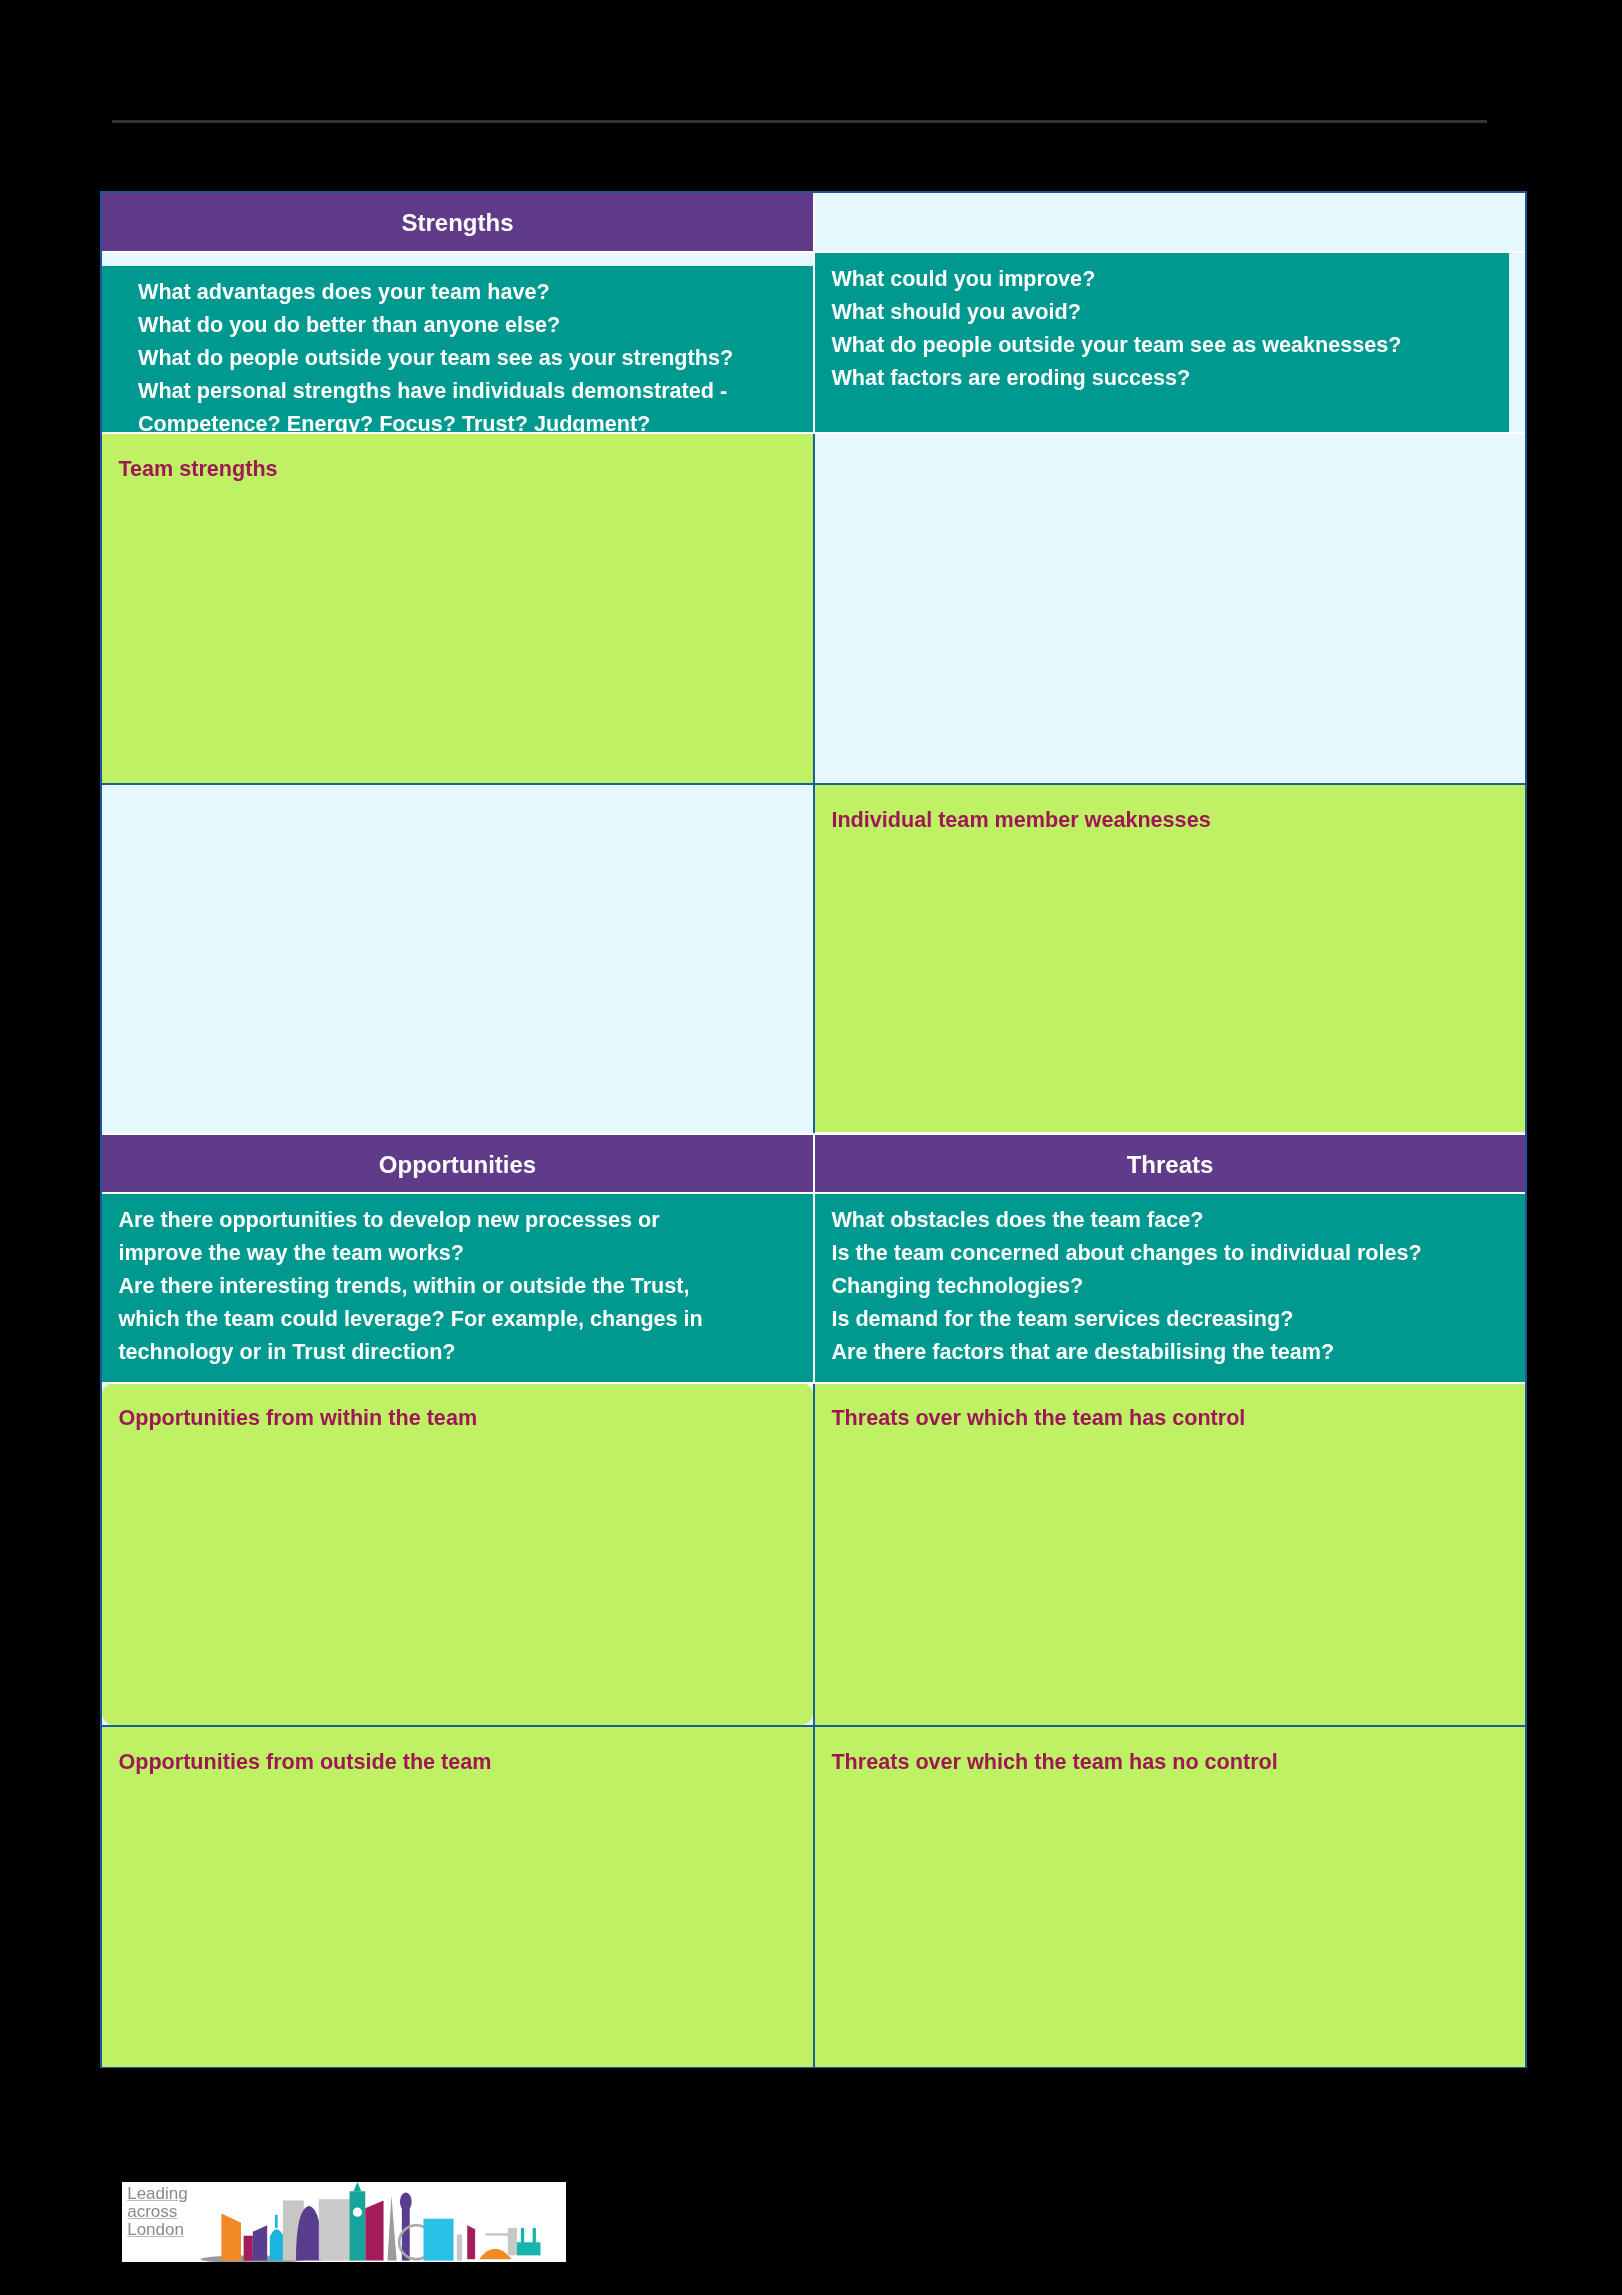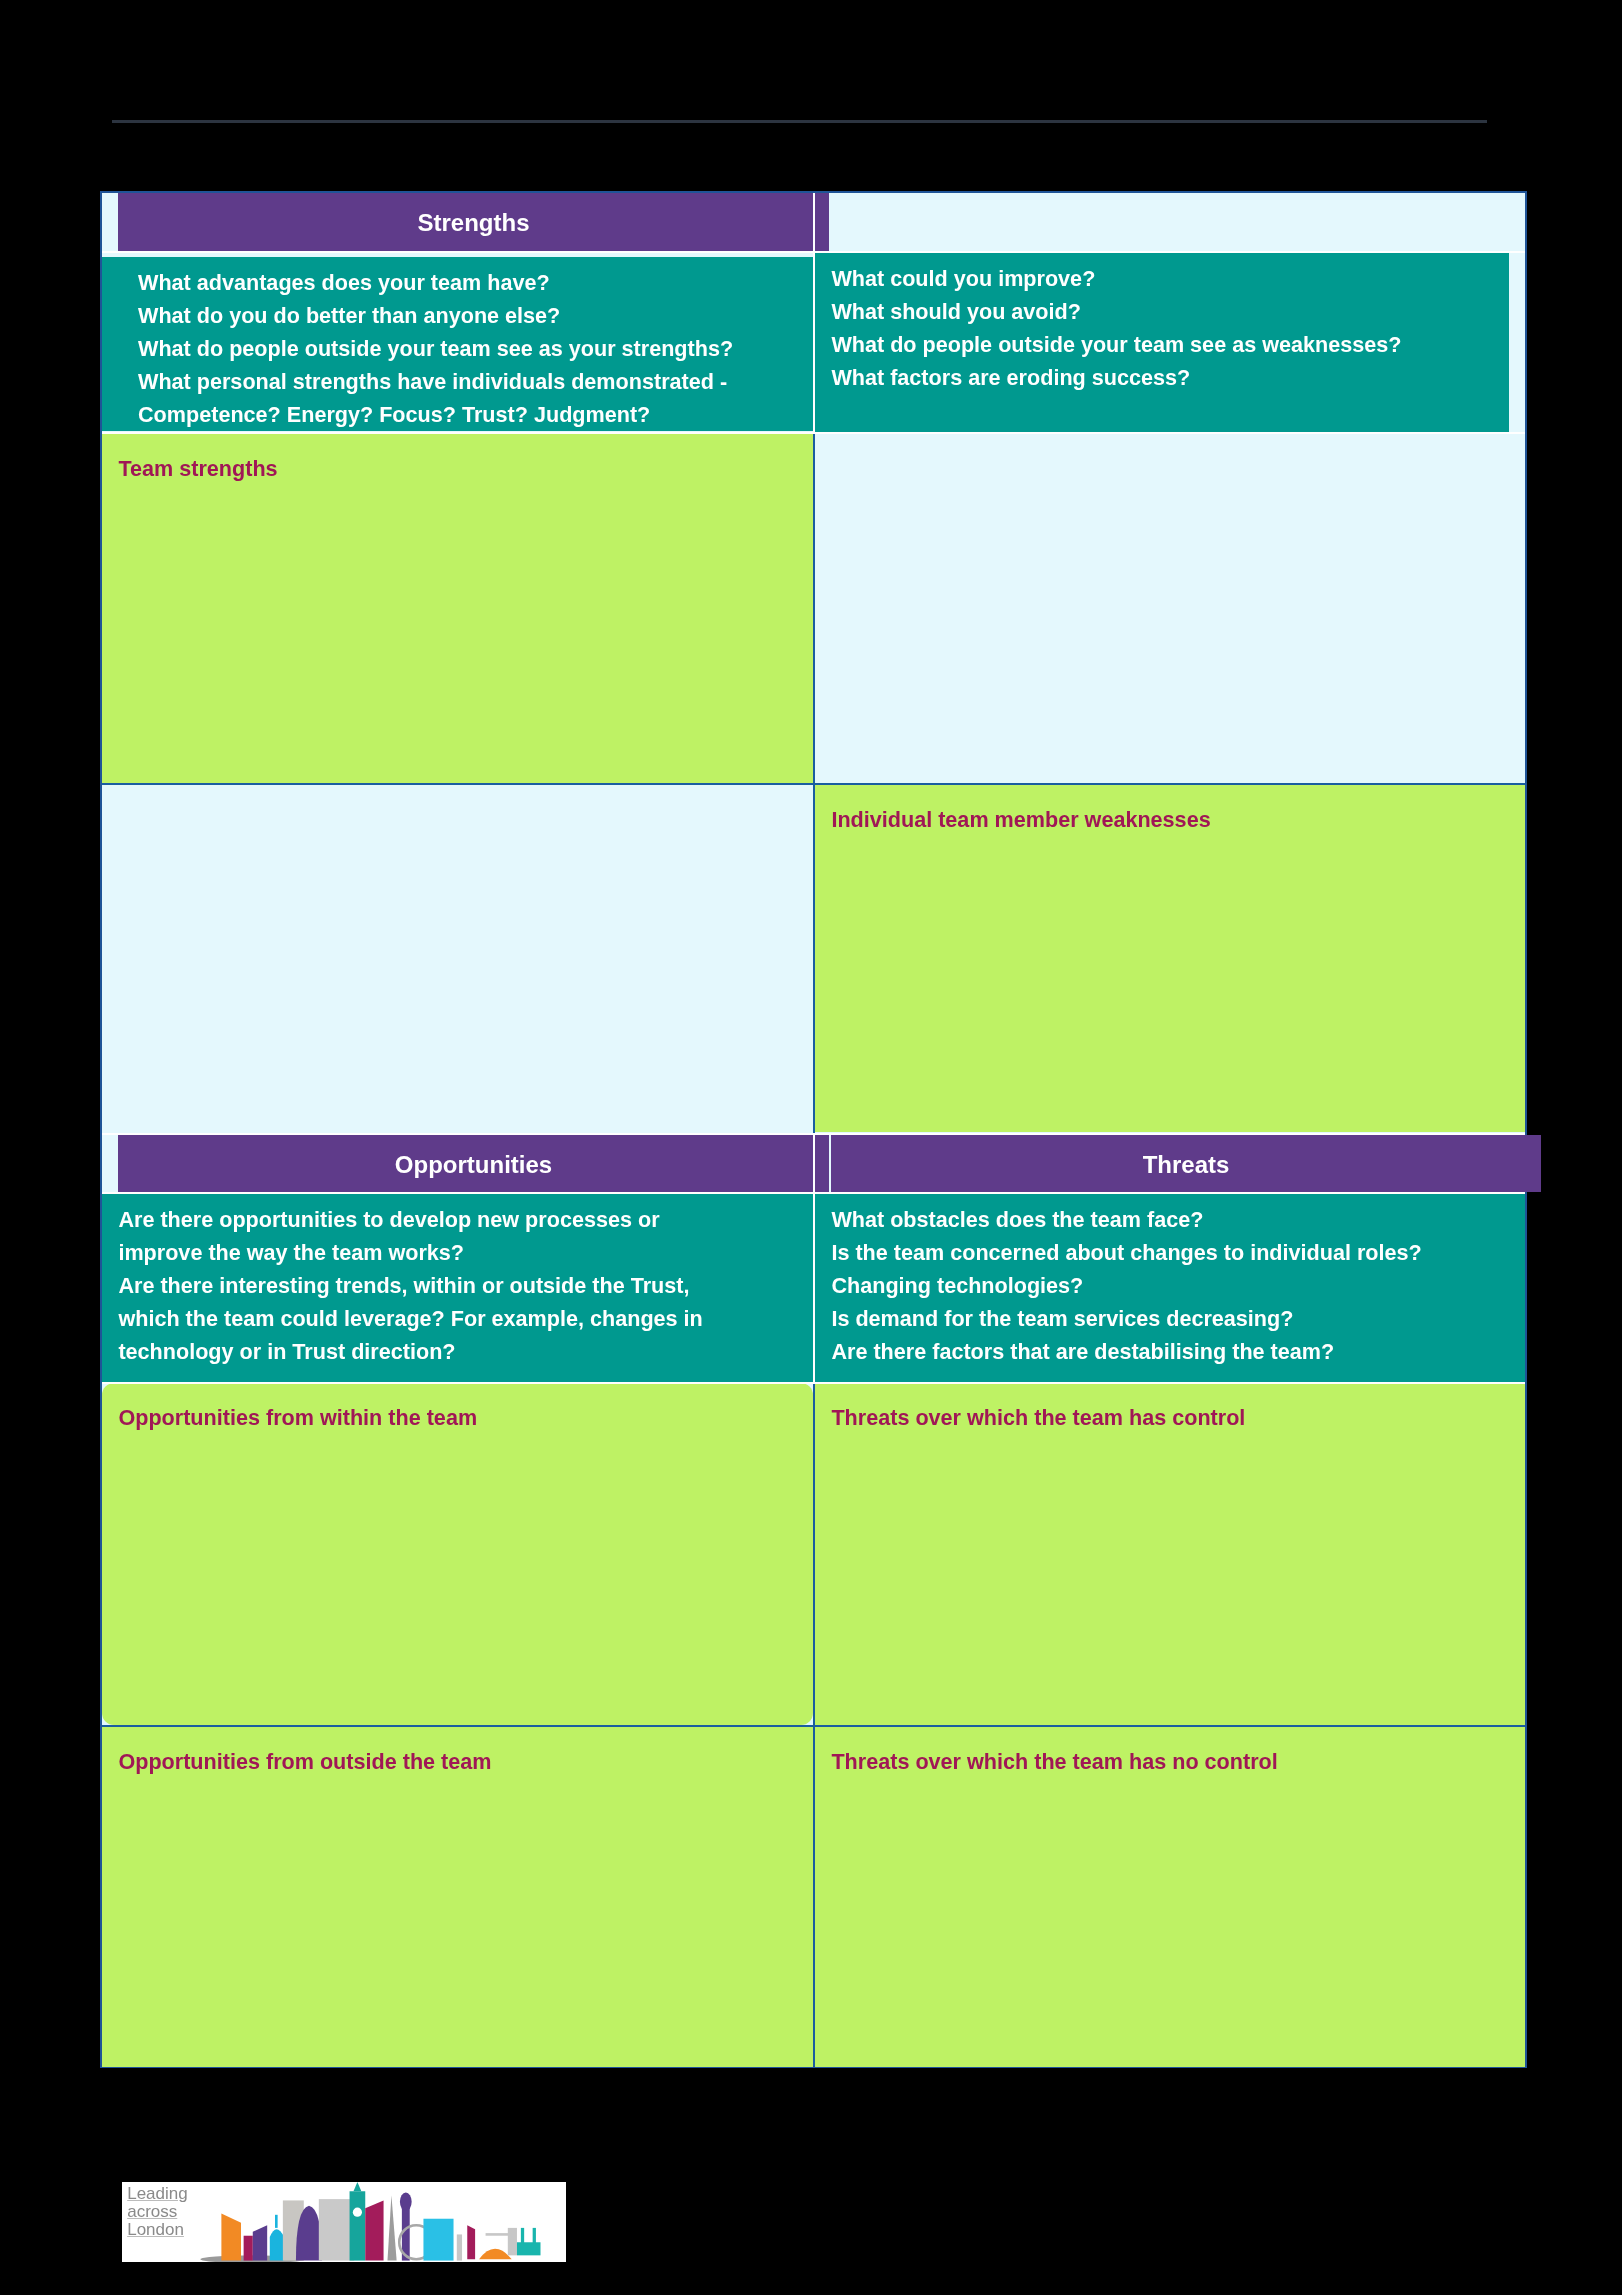--- a/index.html
+++ b/index.html
@@ -3,21 +3,21 @@
 <meta charset="utf-8">
 <style>
   html, body { margin:0; padding:0; }
   body { width:1622px; height:2295px; background:#000000; position:relative; overflow:hidden;
          font-family:"Liberation Sans", sans-serif; }
   .rule { position:absolute; left:112px; top:120px; width:1375px; height:3.3px; background:#2c3440; }
   .table { position:absolute; left:100px; top:191px; width:1427px; height:1877px;
            box-sizing:border-box; border:2px solid #1f5497; background:#e4f8fd; }
   .cell { position:absolute; box-sizing:border-box; }
   .hdr { background:#5f3b8a; color:#ffffff; font-weight:bold; font-size:24px;
-         display:flex; align-items:center; justify-content:center; padding-top:2.6px;margin-left:16px; }
+         display:flex; align-items:center; justify-content:center; padding-top:2.6px; }
   .prompt { background:#00998f; color:#ffffff; font-weight:bold; font-size:21.6px;
             line-height:33px; padding:9.2px 0 0 16.4px; white-space:pre-line; }
   .area { background:#bef264; color:#a01756; font-weight:bold; font-size:21.6px; padding:22px 0 0 16.4px; }
   .vline-w { position:absolute; background:#ffffff; width:2px; }
   .vline-b { position:absolute; background:#1a5ea0; width:2px; }
   .hline-w { position:absolute; background:#ffffff; height:2px; }
   .hline-b { position:absolute; background:#1a5ea0; height:2px; }
   .logo { position:absolute; left:122px; top:2182px; width:444px; height:80px; background:#ffffff; overflow:hidden; }
   .logo-text { position:absolute; left:5.2px; top:2.6px; color:#8a8a8a; font-size:17px; line-height:18.3px;
                text-decoration:underline; text-decoration-color:#bbbbbb; white-space:pre-line; }
@@ -25,21 +25,21 @@
 </style>
 </head>
 <body>
 
 <div class="rule"></div>
 
 <div class="table">
 
   <div class="cell hdr" style="left:0; top:0; width:711px; height:58px;">Strengths</div>
 
-  <div class="cell prompt" style="left:0; top:64px; width:711px; height:174px;padding-left:36px;">What advantages does your team have?
+  <div class="cell prompt" style="left:0; top:73px; width:711px; height:174px;padding-left:36px;">What advantages does your team have?
 What do you do better than anyone else?
 What do people outside your team see as your strengths?
 What personal strengths have individuals demonstrated -
 Competence? Energy? Focus? Trust? Judgment?</div>
   <div class="cell prompt" style="left:713px; top:60px; width:694px; height:180px;">What could you improve?
 What should you avoid?
 What do people outside your team see as weaknesses?
 What factors are eroding success?</div>
 
   <div class="cell area" style="left:0; top:241px; width:711px; height:349px;">

